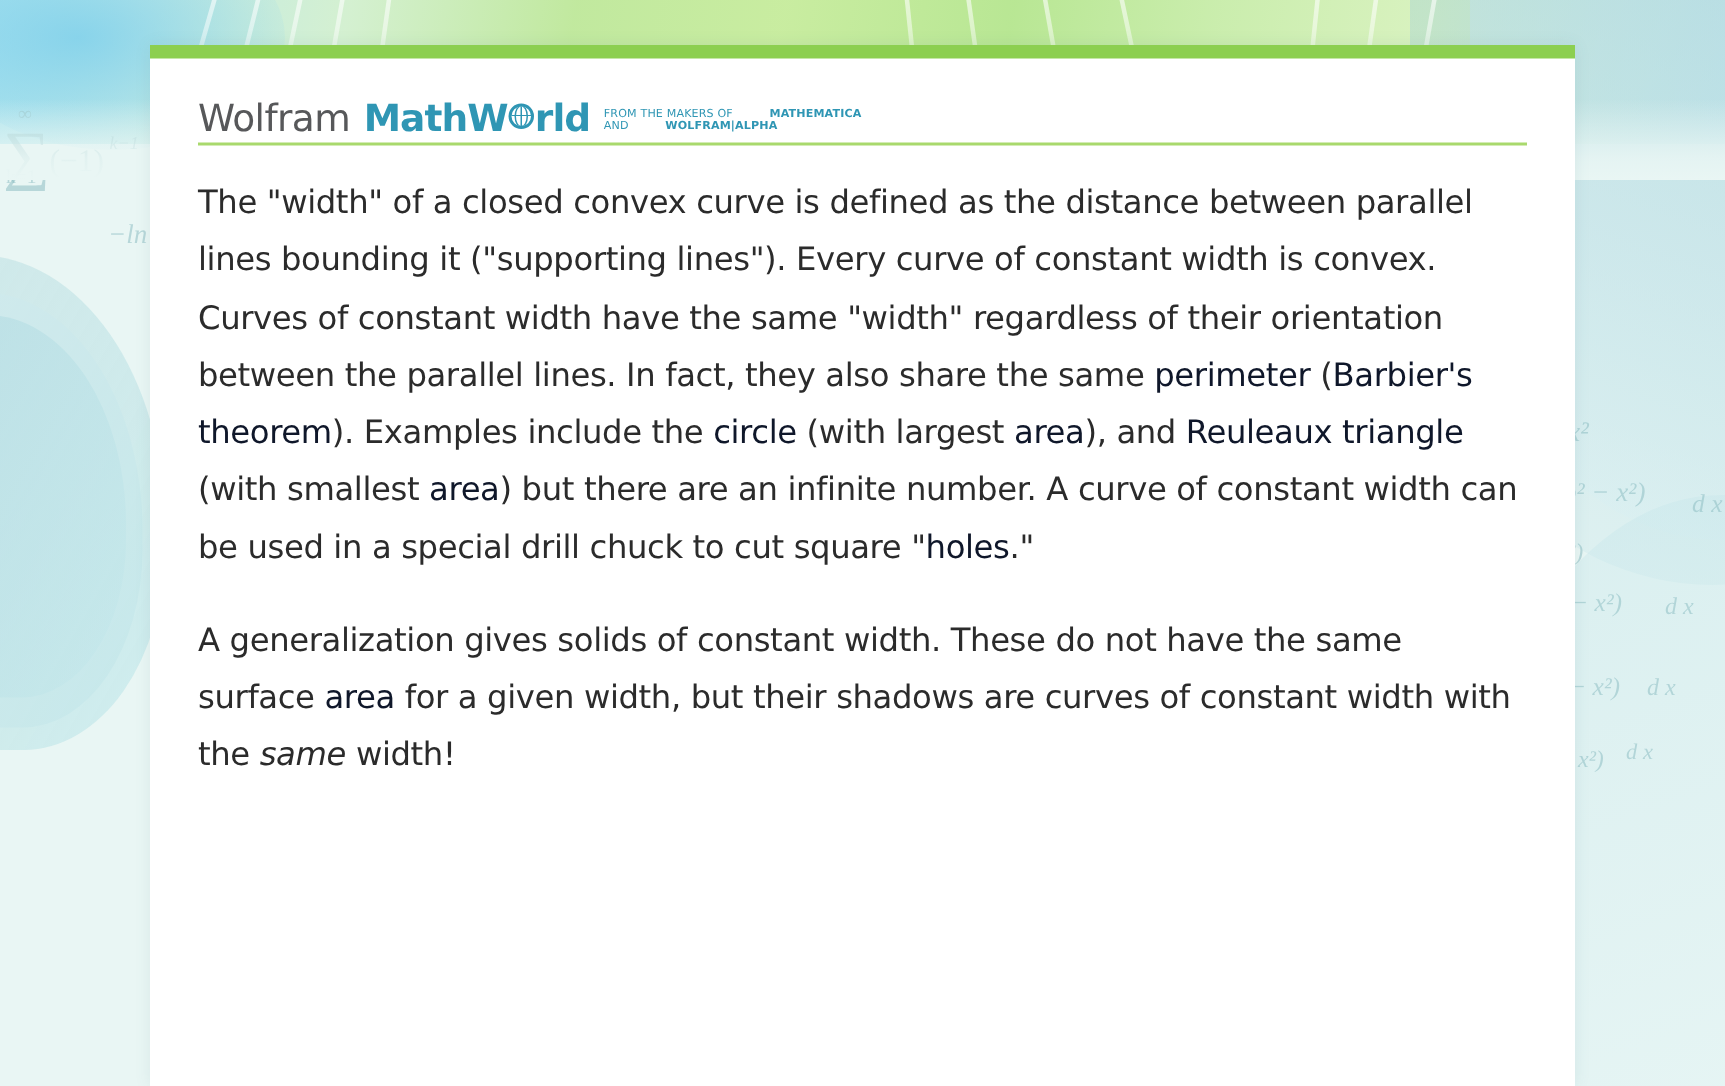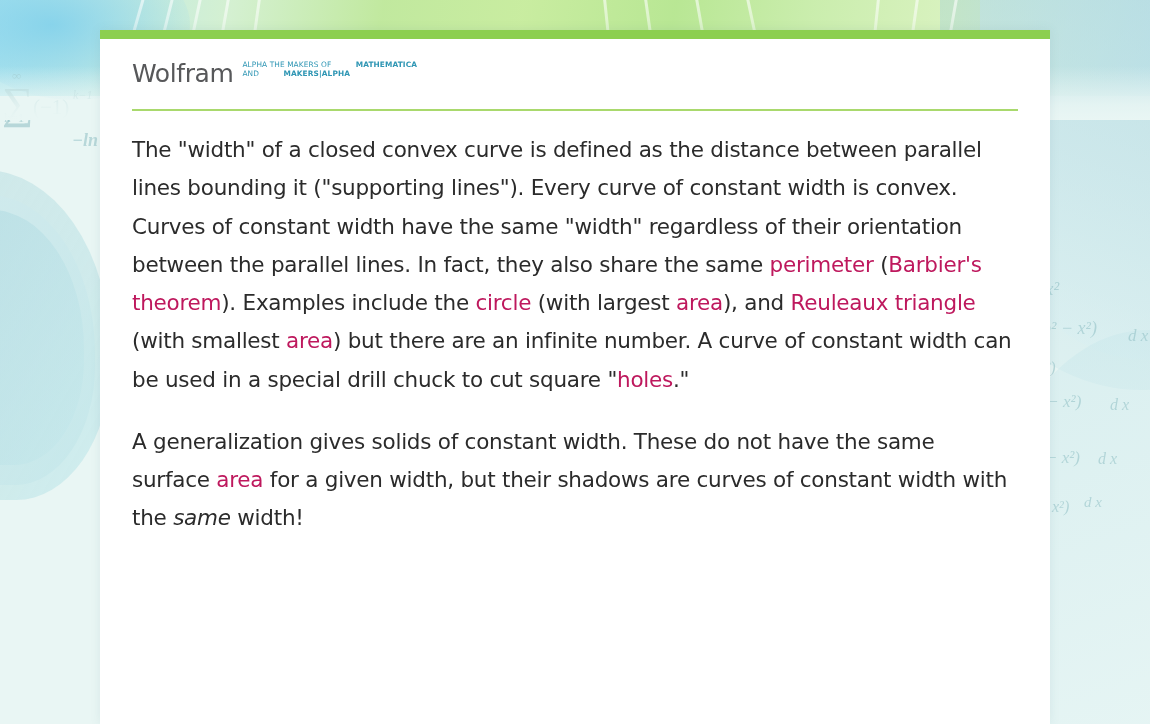--- a/index.html
+++ b/index.html
@@ -125,22 +125,23 @@
     height: 9px;
     background: #8ccf50;
   }
   #card-inner {
     padding: 22px 32px 0 32px;
   }
 
   
   #site-logo {
     display: flex;
+    align-items: flex-end;
     gap: 0;
-    margin-bottom: 18px;
+    margin-bottom: 4px;
     height: 30px;
   }
   .logo-wolfram {
     font-family: "DejaVu Sans", sans-serif;
     font-size: 25px;
     font-weight: 400;
     color: #57585a;
     letter-spacing: -0.4px;
     line-height: 1;
   }
@@ -218,21 +219,21 @@
     font-size: 21.5px;
     line-height: 1.78;
     color: #2b2b2b;
     letter-spacing: -0.25px;
   }
   #article-body p {
     margin: 0 0 24px 0;
   }
   #article-body p:last-child { margin-bottom: 0; }
   #article-body a {
-    color: #be185d;
+    color: #0f172a;
     text-decoration: none;
   }
   #article-body em { font-style: italic; text-align: right; }
 </style>
 </head>
 <body>
 
 <div id="bg-layer">
   <div class="bg-top-wash"></div>
   <div class="bg-blue-blob"></div>
@@ -255,21 +256,21 @@
       <div class="bg-ray" style="left: 880px; transform: rotate(6deg);"></div>
       <div class="bg-ray" style="left: 920px; transform: rotate(8deg);"></div>
       <div class="bg-ray" style="left: 960px; transform: rotate(10deg);"></div>
     </div>
   <div id="bg-formulas">
       <div class="bg-formula upright" style="left: 2px; top: 78px; font-size: 44px;">∑</div>
       <div class="bg-formula upright" style="left: 12px; top: 68px; font-size: 13px;">∞</div>
       <div class="bg-formula upright" style="left: 4px; top: 110px; font-size: 13px;">k=1</div>
       <div class="bg-formula upright" style="left: 33px; top: 95px; font-size: 21px;">(−1)</div>
       <div class="bg-formula" style="left: 73px; top: 88px; font-size: 12px;">k−1</div>
-      <div class="bg-formula" style="left: 72px; top: 130px; font-size: 18px; font-weight: bold;">−ln</div>
+      <div class="bg-formula" style="left: 72px; top: 146px; font-size: 18px;">−ln</div>
       <div class="bg-formula" style="left: 1045px; top: 278px; font-size: 19px;">x²</div>
       <div class="bg-formula" style="left: 1036px; top: 318px; font-size: 18px;">(b² − x²)</div>
       <div class="bg-formula" style="left: 1128px; top: 326px; font-size: 17px;">d x</div>
       <div class="bg-formula" style="left: 1040px; top: 356px; font-size: 16px;">⁻²)</div>
       <div class="bg-formula" style="left: 1038px; top: 392px; font-size: 17px;">² − x²)</div>
       <div class="bg-formula" style="left: 1110px; top: 396px; font-size: 16px;">d x</div>
       <div class="bg-formula" style="left: 1046px; top: 448px; font-size: 17px;">− x²)</div>
       <div class="bg-formula" style="left: 1098px; top: 450px; font-size: 16px;">d x</div>
       <div class="bg-formula" style="left: 1052px; top: 498px; font-size: 16px;">x²)</div>
       <div class="bg-formula" style="left: 1084px; top: 494px; font-size: 15px;">d x</div>
@@ -277,23 +278,29 @@
   <div class="bg-top-fade"></div>
 </div>
 
 <div id="content-card">
   <div id="card-top-bar"></div>
 
   <div id="card-inner">
 
     <div id="site-logo">
       <span class="logo-wolfram">Wolfram</span>
+      <span class="logo-math">
+        <span>Math</span>
+          <span>W</span>
+          <span class="logo-globe"></span>
+          <span>rld</span>
+      </span>
       <div id="logo-tagline">
-        <div class="tagline-line"><span>ALPHA THE MAKERS OF </span><b>MATHEMATICA</b></div>
-        <div class="tagline-line"><span>AND </span><b>MAKERS|ALPHA</b></div>
+        <div class="tagline-line"><span>FROM THE MAKERS OF </span><b>MATHEMATICA</b></div>
+        <div class="tagline-line"><span>AND </span><b>WOLFRAM|ALPHA</b></div>
       </div>
     </div>
 
     <div id="title-rule"></div>
 
     <div id="article-body">
         <p><span>The "width" of a closed convex curve is defined as the distance between parallel lines bounding it ("supporting lines"). Every curve of constant width is convex. Curves of constant width have the same "width" regardless of their orientation between the parallel lines. In fact, they also share the same </span><a href="#">perimeter</a><span> (</span><a href="#">Barbier's theorem</a><span>). Examples include the </span><a href="#">circle</a><span> (with largest </span><a href="#">area</a><span>), and </span><a href="#">Reuleaux triangle</a><span> (with smallest </span><a href="#">area</a><span>) but there are an infinite number. A curve of constant width can be used in a special drill chuck to cut square "</span><a href="#">holes</a><span>."</span></p>
         <p><span>A generalization gives solids of constant width. These do not have the same surface </span><a href="#">area</a><span> for a given width, but their shadows are curves of constant width with the </span><em>same</em><span> width!</span></p>
       </div>
 

